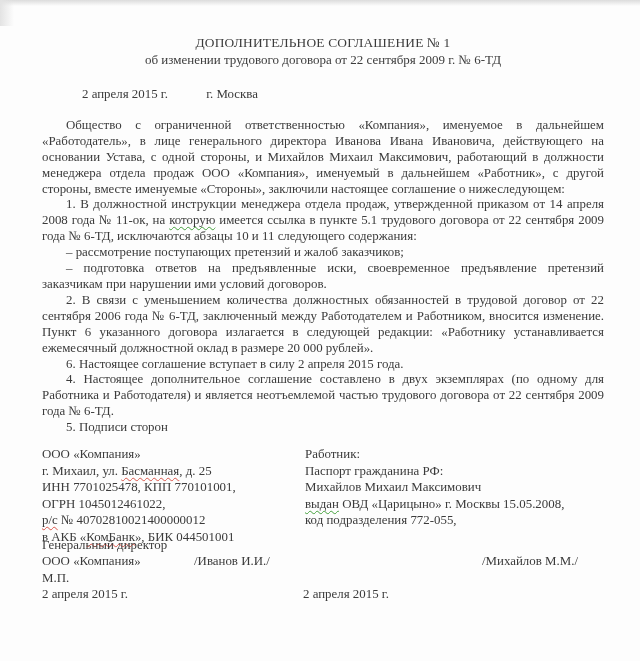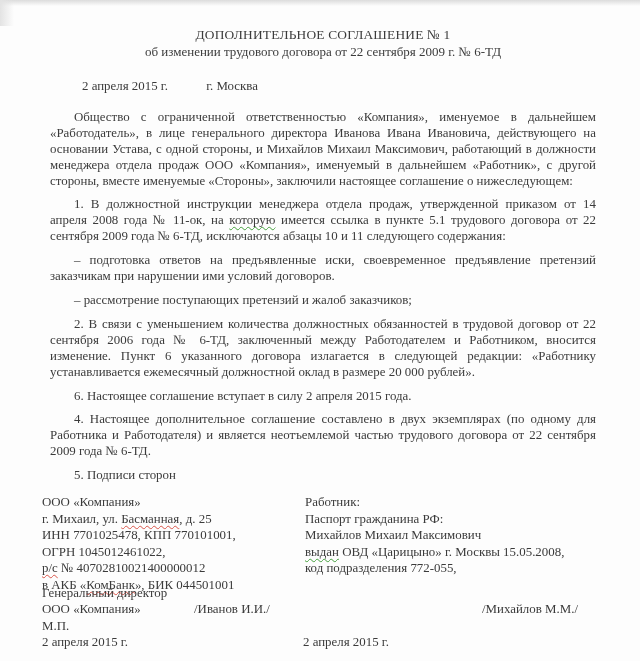--- a/index.html
+++ b/index.html
@@ -15,31 +15,31 @@
   .scan-top {
     position: absolute; top: 0; left: 0; right: 0; height: 6px;
     background: linear-gradient(#dcdcdc, rgba(240,240,240,0));
   }
   .scan-left {
     position: absolute; top: 0; left: 0; bottom: 96%; width: 14px;
     background: linear-gradient(90deg, #e3e3e3, rgba(240,240,240,0));
   }
   .doc {
     position: relative;
-    padding: 26px 36px 0 42px;
+    padding: 34px 36px 0 42px;
     font-size: 12.9px;
     line-height: 15.9px;
   }
   .title-block { text-align: center; margin-bottom: 19px; line-height: 17px; }
   .title { font-size: 13.4px; letter-spacing: .2px; }
   .subtitle { font-size: 13px; }
   .dateline { padding-left: 40px; margin-bottom: 15px; }
   .dateline .city { margin-left: 35px; }
   p.par {
-    margin: 8px;
+    margin: 0;
     text-align: justify;
     text-indent: 24px;
   }
   .grammar {
     text-decoration: underline wavy var(--grammar-green, #44a03c);
     text-decoration-thickness: 1px;
     text-underline-offset: 2px;
     text-decoration-skip-ink: none;
   }
   .spell {
@@ -75,22 +75,22 @@
 
     <div class="dateline">
       <span class="date">2 апреля 2015 г.</span>
       <span class="city">г. Москва</span>
     </div>
 
     <p class="par">Общество с ограниченной ответственностью «Компания», именуемое в дальнейшем «Работодатель», в лице генерального директора Иванова Ивана Ивановича, действующего на основании Устава, с одной стороны, и Михайлов Михаил Максимович, работающий в должности менеджера отдела продаж ООО «Компания», именуемый в дальнейшем «Работник», с другой стороны, вместе именуемые «Стороны», заключили настоящее соглашение о нижеследующем:</p>
 
     <p class="par"><span>1. В должностной инструкции менеджера отдела продаж, утвержденной приказом от 14 апреля 2008 года № 11-ок, на </span><span class="grammar">которую</span><span> имеется ссылка в пункте 5.1 трудового договора от 22 сентября 2009 года № 6-ТД, исключаются абзацы 10 и 11 следующего содержания:</span></p>
 
+    <p class="par">– рассмотрение поступающих претензий и жалоб заказчиков;</p>
     <p class="par">– подготовка ответов на предъявленные иски, своевременное предъявление претензий заказчикам при нарушении ими условий договоров.</p>
-    <p class="par">– рассмотрение поступающих претензий и жалоб заказчиков;</p>
     <p class="par">2. В связи с уменьшением количества должностных обязанностей в трудовой договор от 22 сентября 2006 года № 6-ТД, заключенный между Работодателем и Работником, вносится изменение. Пункт 6 указанного договора излагается в следующей редакции: «Работнику устанавливается ежемесячный должностной оклад в размере 20 000 рублей».</p>
     <p class="par">6. Настоящее соглашение вступает в силу 2 апреля 2015 года.</p>
     <p class="par">4. Настоящее дополнительное соглашение составлено в двух экземплярах (по одному для Работника и Работодателя) и является неотъемлемой частью трудового договора от 22 сентября 2009 года № 6-ТД.</p>
     <p class="par">5. Подписи сторон</p>
 
     <div class="sig-grid">
       <div class="sig-col left">
         <div>ООО «Компания»</div>
         <div><span>г. Михаил, ул. </span><span class="spell">Басманная</span><span>, д. 25</span></div>
         <div>ИНН 7701025478, КПП 770101001,</div>

